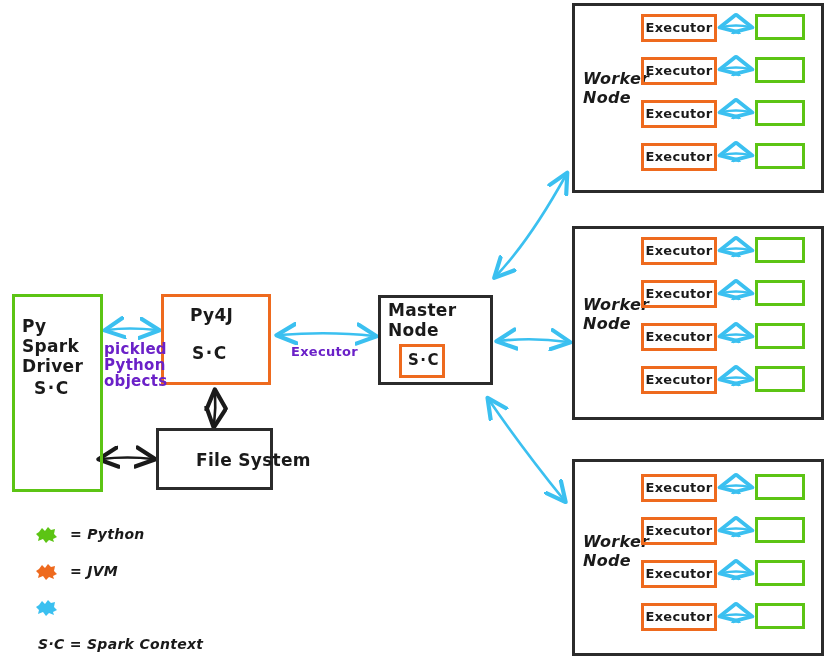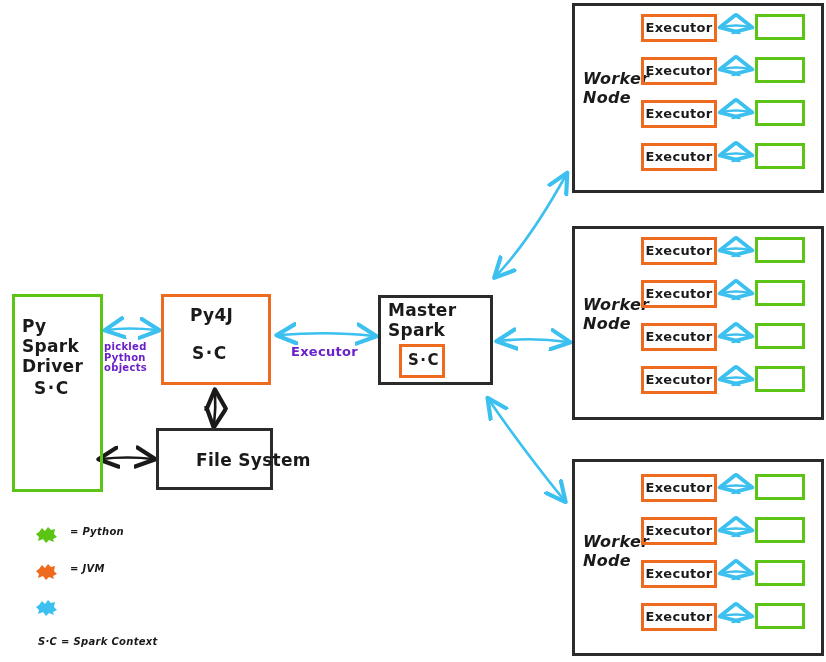--- a/index.html
+++ b/index.html
@@ -53,25 +53,25 @@
   }
   .label-exec {
     font-size: 13px;
     font-weight: 600;
     text-align: center;
     width: 100%;
   }
   .label-purple {
     color: #6b21c8;
     font-weight: 700;
-    font-size: 10px;
+    font-size: 15px;
     line-height: 1.05;
   }
   .label-legend {
-    font-size: 10px;
+    font-size: 14px;
     font-style: italic;
   }
 
   .exec-box {
     position: absolute;
     box-sizing: border-box;
     border: 3px solid #ee6a1e;
     display: flex;
     align-items: center;
     justify-content: center;
@@ -174,21 +174,21 @@
   <div class="box box-black" style="left:156px; top:428px; width:117px; height:62px;"></div>
   <div class="hand label-fs" style="left:180px; top:450px;margin-left:16px;">File System</div>
 
   <div class="hand label-purple" style="left:104px; top:342px; width:54px;">pickled
 Python
 objects</div>
   <div class="hand label-purple" style="left:291px; top:345px; font-size:13px;">Executor</div>
 
   <div class="box box-black" style="left:378px; top:295px; width:115px; height:90px;"></div>
   <div class="hand label-master" style="left:388px; top:300px; width:100px;">Master
-Spark</div>
+Node</div>
   <div class="box box-orange" style="left:399px; top:344px; width:46px; height:34px;"></div>
   <div class="hand label-sc" style="left:408px; top:352px; font-size:15px;">S·C</div>
 
   <div class="box box-black" style="left:572px; top:3px; width:252px; height:190px;"></div>
   <div class="hand label-worker" style="left:583px; top:70px; width:70px;">Worker
 Node</div>
 
   <div class="exec-box" style="left:641px; top:14px; width:76px; height:28px;">
     <span class="hand label-exec" style="position:static;">Executor</span>
   </div>

